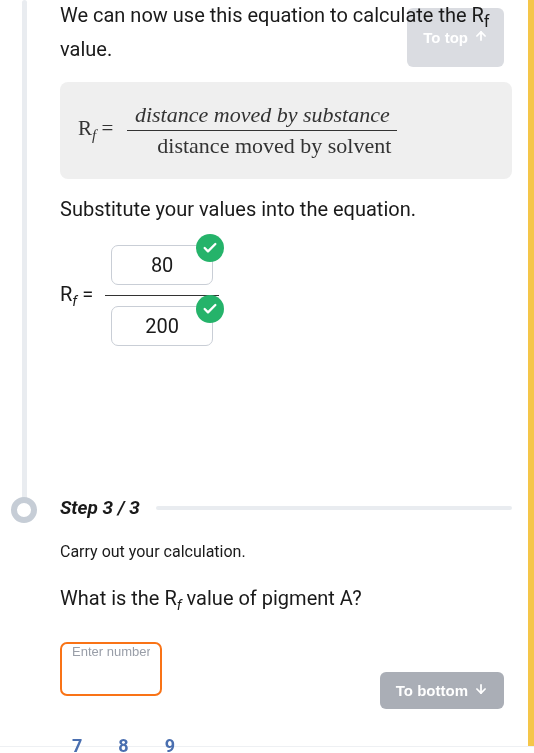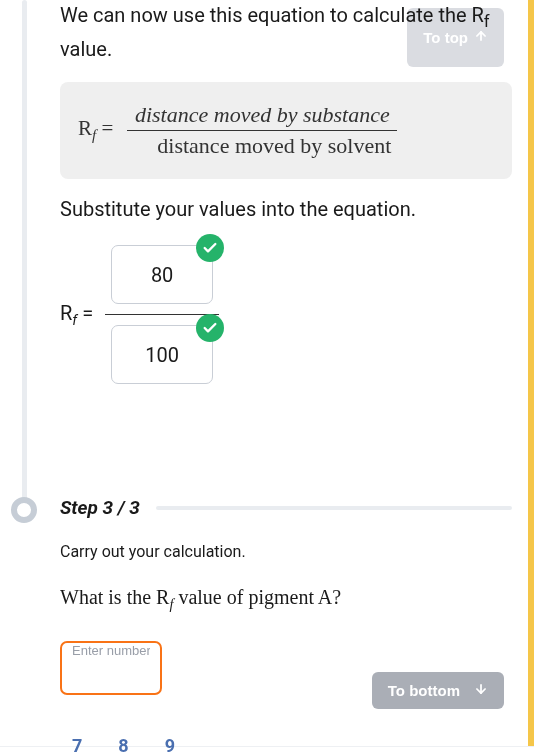--- a/index.html
+++ b/index.html
@@ -16,34 +16,34 @@
   .frac { display: inline-flex; flex-direction: column; align-items: center; font-family: Georgia, "Times New Roman", serif; font-size: 22px; color: #333; }
   .frac .num { padding: 0 6px 2px 6px; font-style: italic; }
   .frac .line { width: 100%; height: 1px; background: #333; }
   .frac .den { padding: 2px 6px 0 6px; margin-left: 24px; }
   .instr { font-size: 20px; color: #1a1a1a; margin-top: 18px; }
   .sub-row { margin-top: 24px; display: flex; align-items: center; }
   .rf-eq2 { font-size: 20px; color: #1a1a1a; margin-right: 6px; }
   .rf-eq2 sub { font-size: 0.72em; font-style: italic; }
   .frac2 { display: flex; flex-direction: column; align-items: center; margin-left: 6px; }
   .frac2 .bar { width: 114px; height: 1px; background: #333; margin: 10px 0; }
-  .valbox { position: relative; width: 102px; height: 59px; border: 1px solid #c9ced6; border-radius: 7px; display: flex; align-items: center; justify-content: center; font-size: 20px; color: #1a1a1a; background: #fff; }
+  .valbox { position: relative; width: 102px; height: 40px; border: 1px solid #c9ced6; border-radius: 7px; display: flex; align-items: center; justify-content: center; font-size: 20px; color: #1a1a1a; background: #fff; }
   .check { position: absolute; top: -12px; right: -12px; width: 28px; height: 28px; border-radius: 50%; background: #25b36a; display: flex; align-items: center; justify-content: center; }
   .check svg { width: 16px; height: 16px; }
   .step-head { position: absolute; left: 60px; top: 496px; display: flex; align-items: center; width: 452px; }
   .step-label { font-size: 19px; font-weight: 700; color: #1a1a1a; white-space: nowrap; font-style: italic; }
   .step-rule { flex: 1; height: 4px; background: #e9ecf0; border-radius: 2px; margin-left: 16px; }
   .content2 { position: absolute; left: 60px; top: 540px; width: 452px; }
   .c2a { font-size: 16px; color: #1a1a1a; line-height: 1.5; }
-  .c2b { font-size: 20px; color: #1a1a1a; margin-top: 22px; font-family: Liberation Serif, serif; }
+  .c2b { font-size: 20px; color: #1a1a1a; margin-top: 22px; }
   .c2b sub { font-size: 0.72em; font-style: italic; }
   .ansbox { margin-top: 28px; width: 102px; height: 54px; border: 2px solid #f97316; border-radius: 7px; display: flex; align-items: flex-start; padding: 0 10px; background: #fff; }
   .ansbox input { border: none; outline: none; width: 100%; font-size: 13px; color: #8a8f98; background: transparent; }
   .ansbox input::placeholder { color: #999ea8; }
-  .to-bottom { position: absolute; right: 30px; bottom: 44px; background: rgba(100,108,122,0.55); color: #fff; font-size: 15px; font-weight: 600; padding: 10px 16px; border-radius: 6px; display: flex; align-items: center; gap: 14px; border: none; cursor: pointer; }
+  .to-bottom { position: absolute; right: 30px; bottom: 44px; background: rgba(100,108,122,0.55); color: #fff; font-size: 15px; font-weight: 600; padding: 10px 16px; border-radius: 6px; display: flex; align-items: center; gap: 6px; border: none; cursor: pointer; }
   .to-top { position: absolute; right: 30px; top: 8px; background: rgba(150,156,168,0.35); color: #fff; font-size: 15px; font-weight: 600; padding: 21px 16px; border-radius: 6px; display: flex; align-items: center; gap: 6px; border: none; cursor: pointer; }
   .keypad-hint { position: absolute; left: 72px; bottom: 0; height: 18px; display: flex; gap: 36px; font-size: 18px; font-weight: 700; color: #4a6fb0; }
   .hline-bot { position: absolute; left: 0; bottom: 6px; width: 534px; height: 1px; background: #eef0f3; }
 </style>
 </head>
 <body>
 
 <div class="page">
   <div class="right-edge"></div>
   <div class="left-track"></div>
@@ -85,21 +85,21 @@
         <div class="valbox">
           <span>80</span>
           <span class="check">
             <svg viewBox="0 0 24 24" fill="none" stroke="#fff" stroke-width="3.5" stroke-linecap="round" stroke-linejoin="round">
                 <polyline points="20 6 9 17 4 12"></polyline>
               </svg>
           </span>
         </div>
         <div class="bar"></div>
         <div class="valbox">
-          <span>100</span>
+          <span>200</span>
           <span class="check">
             <svg viewBox="0 0 24 24" fill="none" stroke="#fff" stroke-width="3.5" stroke-linecap="round" stroke-linejoin="round">
                 <polyline points="20 6 9 17 4 12"></polyline>
               </svg>
           </span>
         </div>
       </div>
     </div>
   </div>
 

